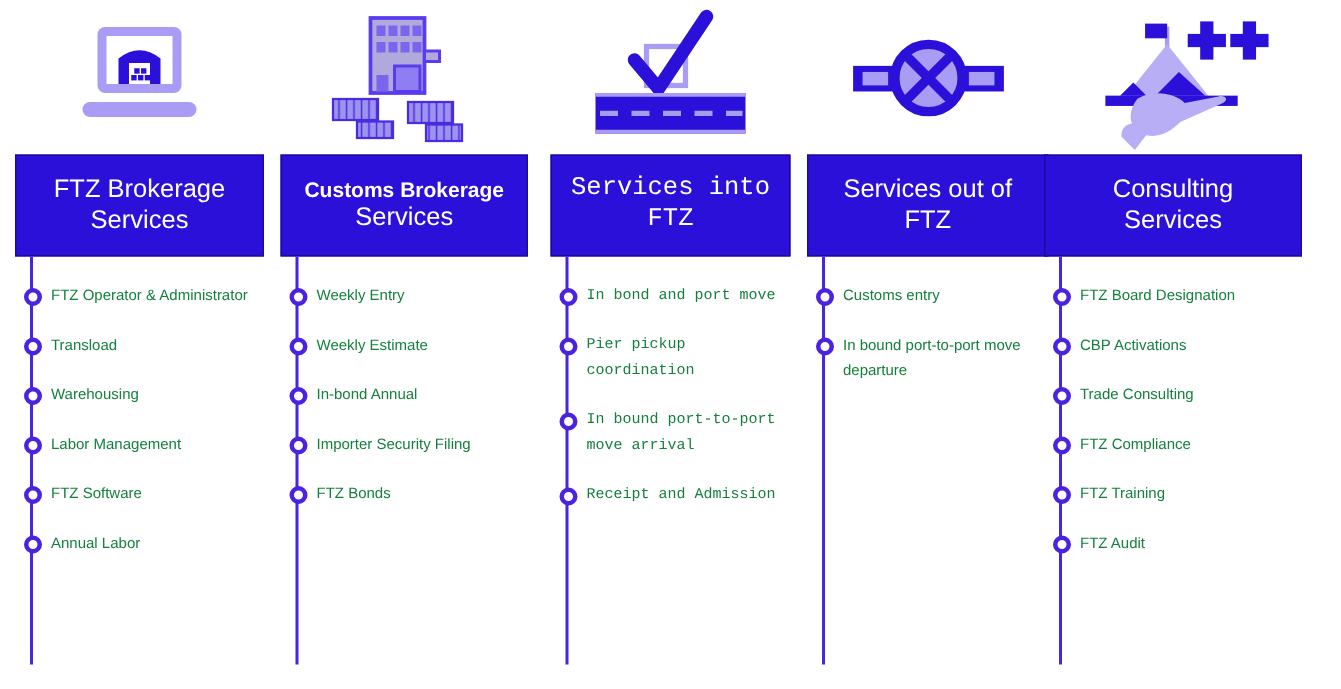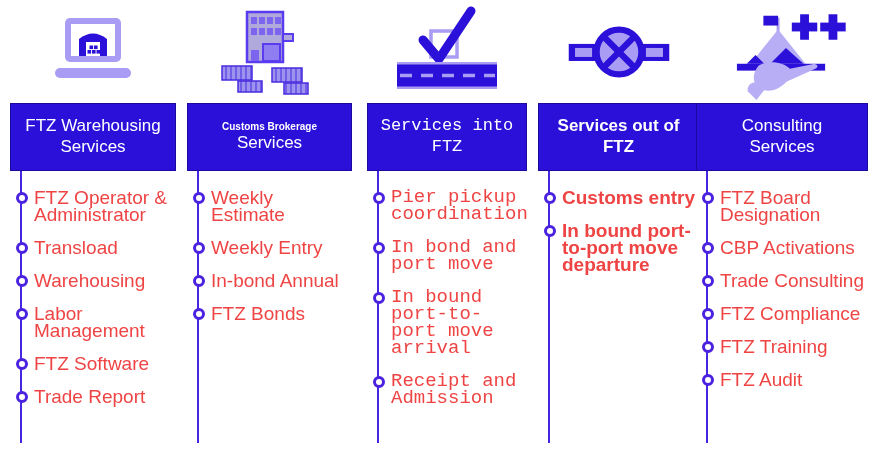--- a/index.html
+++ b/index.html
@@ -3,32 +3,32 @@
 <meta charset="utf-8">
 <style>
   html,body{margin:0;padding:0;background:#fff;font-family:"Liberation Sans",sans-serif;}
   .stage{position:relative;width:894px;height:459px;background:#fff;overflow:hidden;}
   .col{position:absolute;top:0;}
   .icon-wrap{height:103px;display:flex;align-items:center;justify-content:center;}
   .hdr{height:68px;background:#2b10d9;color:#fff;display:flex;flex-direction:column;
        align-items:center;justify-content:center;text-align:center;
        font-size:17px;line-height:1.22;border:1px solid #1c0a9e;box-sizing:border-box;}
   .hdr .l1,.hdr .l2{display:block;}
-  .hdr.bold-first .l1{font-weight:bold;font-size:10px;}
+  .hdr.bold-first .l1{font-weight:bold;font-size:14px;}
   .col-body{position:relative;}
   .vline{position:absolute;left:10px;top:0;width:2px;height:272px;background:#4526e2;}
   ul.items{margin:0;padding:18px 0 0 24px;list-style:none;}
-  ul.items li{position:relative;margin-bottom:16px;font-size:19px;line-height:17px;color:#ef4444;}
+  ul.items li{position:relative;margin-bottom:16px;font-size:10px;line-height:17px;color:#15803d;}
   ul.items li::before{content:"";position:absolute;left:-18px;top:3px;width:6px;height:6px;
        border-radius:50%;background:#fff;border:3px solid #4a22e0;}
   
   .c1{left:10px;width:166px;}
   .c2{left:187px;width:165px;}
   .c3{left:367px;width:160px;font-family:Liberation Mono, monospace;}
-  .c4{left:538px;width:161px;font-weight:bold;}
+  .c4{left:538px;width:161px;}
   .c5{left:696px;width:172px;}
 </style>
 </head>
 <body>
 
 <div class="stage">
 
   <div class="col c1">
     <div class="icon-wrap">
       <svg width="100" height="80" viewBox="0 0 100 72">
@@ -39,32 +39,32 @@
           <rect x="44.5" y="34" width="3.6" height="3.6"></rect>
             <rect x="49" y="34" width="3.6" height="3.6"></rect>
           <rect x="53.5" y="34" width="3.6" height="3.6"></rect>
             <rect x="46.5" y="29.5" width="3.6" height="3.6"></rect>
           <rect x="51" y="29.5" width="3.6" height="3.6"></rect>
         </g>
         <rect x="12" y="52" width="76" height="10" rx="5" fill="#a89cf4"></rect>
       </svg>
     </div>
     <div class="hdr">
-      <span class="l1">FTZ Warehousing</span>
+      <span class="l1">FTZ Brokerage</span>
       <span class="l2">Services</span>
     </div>
     <div class="col-body">
       <div class="vline"></div>
       <ul class="items">
         <li>FTZ Operator &amp; Administrator</li>
         <li>Transload</li>
         <li>Warehousing</li>
         <li>Labor Management</li>
         <li>FTZ Software</li>
-        <li>Trade Report</li>
+        <li>Annual Labor</li>
       </ul>
     </div>
   </div>
 
   <div class="col c2">
     <div class="icon-wrap">
       <svg width="100" height="92" viewBox="0 0 100 92">
         <defs>
           <pattern id="stripes" width="5" height="8" patternUnits="userSpaceOnUse">
             <rect width="5" height="8" fill="#9c93ee"></rect>
@@ -91,23 +91,24 @@
         <rect x="64" y="77" width="24" height="11" fill="url(#stripes)" stroke="#4a2be0" stroke-width="1.5"></rect>
       </svg>
     </div>
     <div class="hdr bold-first">
       <span class="l1">Customs Brokerage</span>
       <span class="l2">Services</span>
     </div>
     <div class="col-body">
       <div class="vline"></div>
       <ul class="items">
+        <li>Weekly Entry</li>
         <li>Weekly Estimate</li>
-        <li>Weekly Entry</li>
         <li>In-bond Annual</li>
+        <li>Importer Security Filing</li>
         <li>FTZ Bonds</li>
       </ul>
     </div>
   </div>
 
   <div class="col c3">
     <div class="icon-wrap">
       <svg width="112" height="96" viewBox="0 0 112 96">
         <rect x="40" y="27" width="26" height="26" fill="#ffffff" stroke="#a89cf4" stroke-width="3.5"></rect>
         <polyline points="32,36 48,55 80,7" fill="none" stroke="#2b10d9" stroke-width="9" stroke-linecap="round" stroke-linejoin="round"></polyline>
@@ -117,22 +118,22 @@
         <line x1="9" y1="71.5" x2="104" y2="71.5" stroke="#a89cf4" stroke-width="3.5" stroke-dasharray="12 9"></line>
       </svg>
     </div>
     <div class="hdr">
       <span class="l1">Services into</span>
       <span class="l2">FTZ</span>
     </div>
     <div class="col-body">
       <div class="vline"></div>
       <ul class="items">
+        <li>In bond and port move</li>
         <li>Pier pickup coordination</li>
-        <li>In bond and port move</li>
         <li>In bound port-to-port move arrival</li>
         <li>Receipt and Admission</li>
       </ul>
     </div>
   </div>
 
   <div class="col c4">
     <div class="icon-wrap">
       <svg width="112" height="70" viewBox="0 0 112 78">
         <rect x="0" y="30" width="112" height="19" fill="#2b10d9"></rect>

